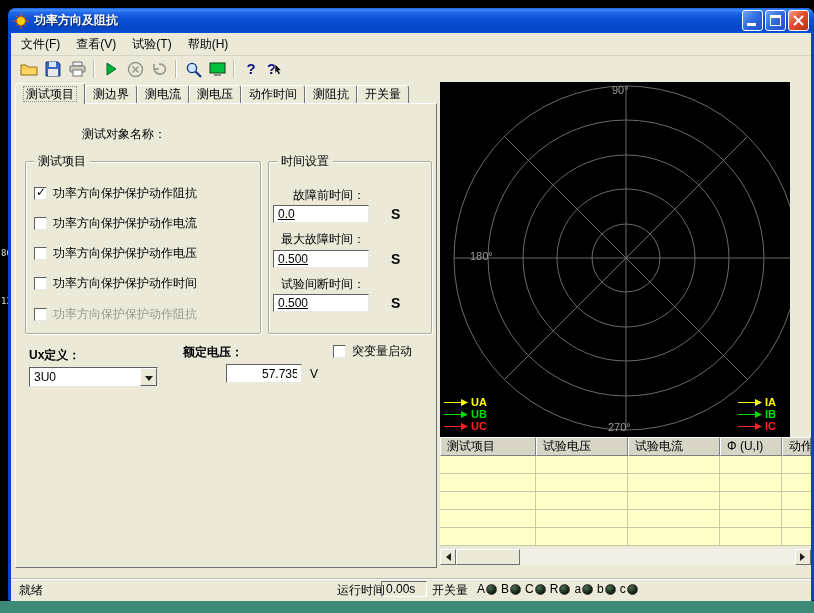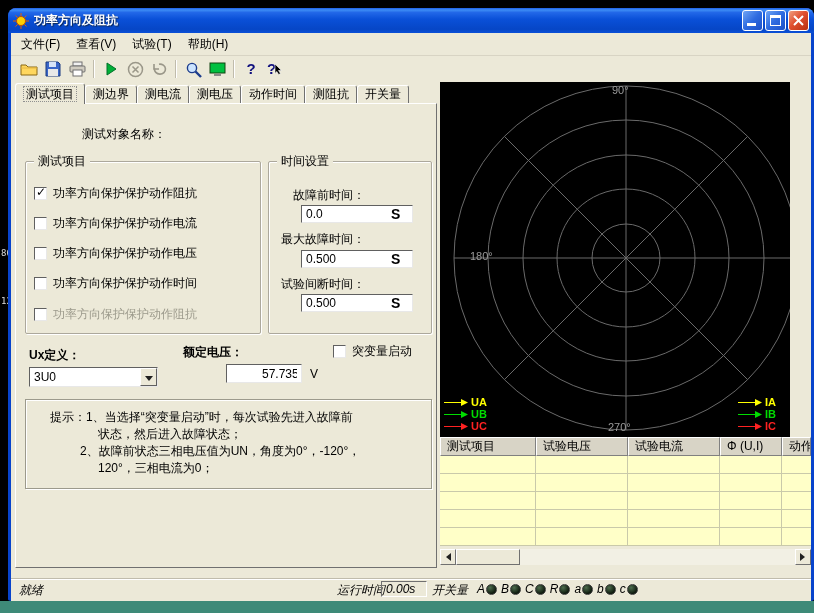--- a/index.html
+++ b/index.html
@@ -55,21 +55,21 @@
   .group-title { position:absolute; top:-8px; left:8px; background:#ECE9D8; padding:0 4px; line-height:14px; white-space:nowrap; }
 
   .chk-row { position:absolute; left:8px; display:flex; align-items:center; gap:6px; height:15px; white-space:nowrap; }
   .chk { width:13px; height:13px; background:#fff; border:1px solid; border-color:#606060 #E8E8E8 #E8E8E8 #606060; position:relative; flex:0 0 13px; }
   .chk-mark { position:absolute; left:1px; top:-3px; font-size:12px; font-weight:bold; color:#000; }
   .lbl-disabled { color:#9C9A8C; }
 
   .txt { border:1px solid; border-color:#606060 #E8E8E8 #E8E8E8 #606060; background:#fff;
     font:12px "Liberation Sans","DejaVu Sans",sans-serif; padding:1px 4px; }
   .tg-label { position:absolute; left:0; width:96px; text-align:right; white-space:nowrap; }
-  .tg-input { position:absolute; left:32px; width:112px; height:18px; }
+  .tg-input { position:absolute; left:4px; width:96px; height:18px;text-decoration:underline; }
   .tg-unit  { position:absolute; left:122px; font-weight:bold; font-size:14px; }
 
   .bold-lbl { font-weight:bold; }
 
   .hintbox { position:absolute; border:1px solid #9C9A8C; box-shadow:1px 1px 0 #fff, inset 1px 1px 0 #fff; padding-top:9px; }
   .hint-line { line-height:17px; white-space:nowrap; }
 
   
   .plot { position:absolute; left:429px; top:0; width:350px; height:355px; background:#000; overflow:hidden; }
   .polar-label { position:absolute; color:#9a9a9a; font-size:11px; }
@@ -91,21 +91,21 @@
   .hscroll { position:absolute; left:429px; top:467px; width:371px; height:16px; background:#F2F0E4; display:flex; }
   .sb-btn { width:16px; height:16px; background:#ECE9D8; border:1px solid; border-color:#fff #707070 #707070 #fff;
     display:flex; align-items:center; justify-content:center; flex:0 0 16px; }
   .arr-left  { width:0; height:0; border:4px solid transparent; border-right:5px solid #202020; margin-left:-3px; }
   .arr-right { width:0; height:0; border:4px solid transparent; border-left:5px solid #202020; margin-right:-3px; }
   .sb-track { flex:1; position:relative; }
   .sb-thumb { position:absolute; left:0; top:0; width:64px; height:16px; background:#ECE9D8;
     border:1px solid; border-color:#fff #707070 #707070 #fff; }
 
   
-  .statusbar { height:28px; position:relative; background:#ECE9D8; border-top:1px solid #C0BCAC; box-shadow:inset 0 1px 0 #fff;font-style:italic; }
+  .statusbar { height:28px; position:relative; background:#ECE9D8; border-top:1px solid #C0BCAC; box-shadow:inset 0 1px 0 #fff; }
   .sb-abs { position:absolute; top:3px; white-space:nowrap; }
   .rt-box { position:absolute; top:2px; left:370px; width:46px; height:16px; line-height:14px; padding-left:4px;
     border:1px solid; border-color:#707070 #fff #fff #707070; }
   .led-group { position:absolute; top:2px; left:466px; display:flex; align-items:center; gap:4px; height:16px; }
   .led-item { display:flex; align-items:center; gap:1px; }
   .led-dot { display:inline-block; width:11px; height:11px; border-radius:50%;
     background:radial-gradient(circle at 35% 30%, #4E6E4E, #0C180C 72%); border:1px solid #3a3a3a; }
 </style>
 </head>
 <body>
@@ -275,26 +275,20 @@
 
       <span class="p-abs bold-lbl" style="left:167px;top:240px">额定电压：</span>
       <input class="txt p-abs" style="left: 210px; top: 260px; width: 76px; height: 19px; padding-left: 35px;" value="57.735">
       <span class="p-abs" style="left:294px;top:263px">V</span>
 
       <div class="chk-row" style="left:317px;top:240px">
         <span class="chk"></span>
         <span>突变量启动</span>
       </div>
 
-      <div class="hintbox" style="left:9px;top:295px;width:407px;height:90px">
-        <div class="hint-line" style="padding-left:24px">提示：1、当选择“突变量启动”时，每次试验先进入故障前</div>
-        <div class="hint-line" style="padding-left:72px">状态，然后进入故障状态；</div>
-        <div class="hint-line" style="padding-left:54px">2、故障前状态三相电压值为UN，角度为0°，-120°，</div>
-        <div class="hint-line" style="padding-left:72px">120°，三相电流为0；</div>
-      </div>
     </div>
 
     <div class="plot">
       <svg width="371" height="355">
         <g fill="none" stroke="#6A6A6A" stroke-width="1">
           <circle cx="186" cy="176" r="34"></circle>
           <circle cx="186" cy="176" r="69"></circle>
           <circle cx="186" cy="176" r="103"></circle>
           <circle cx="186" cy="176" r="138"></circle>
           <circle cx="186" cy="176" r="172"></circle>

